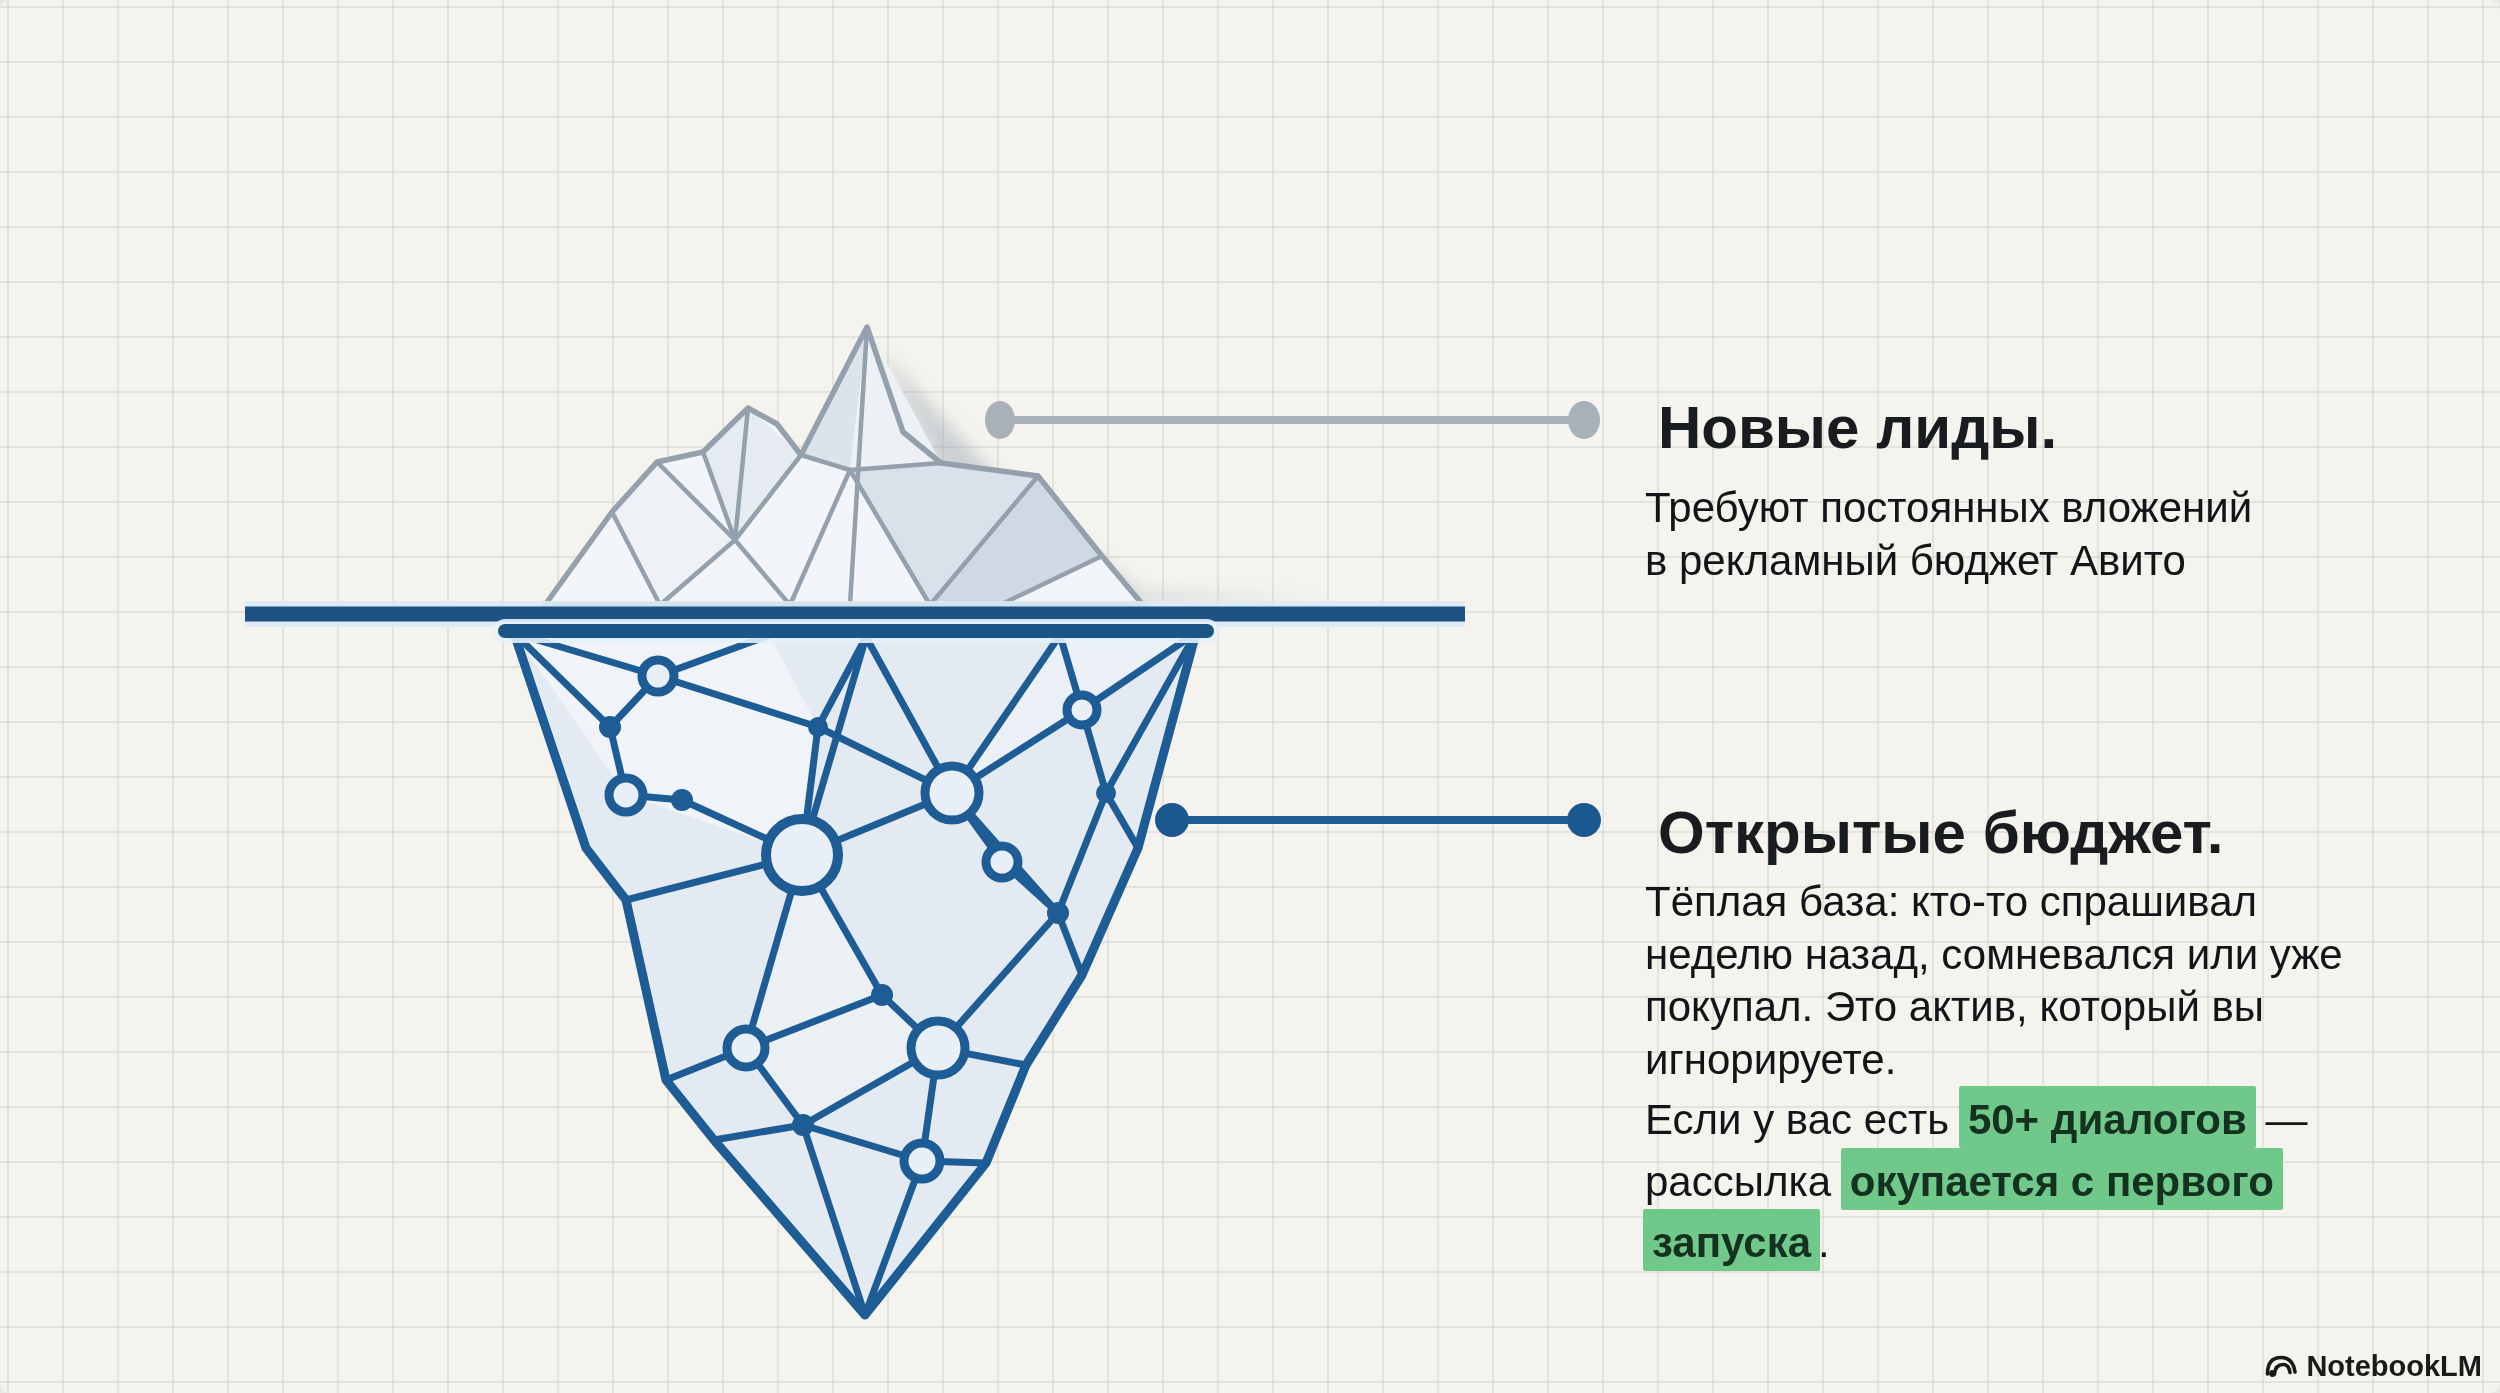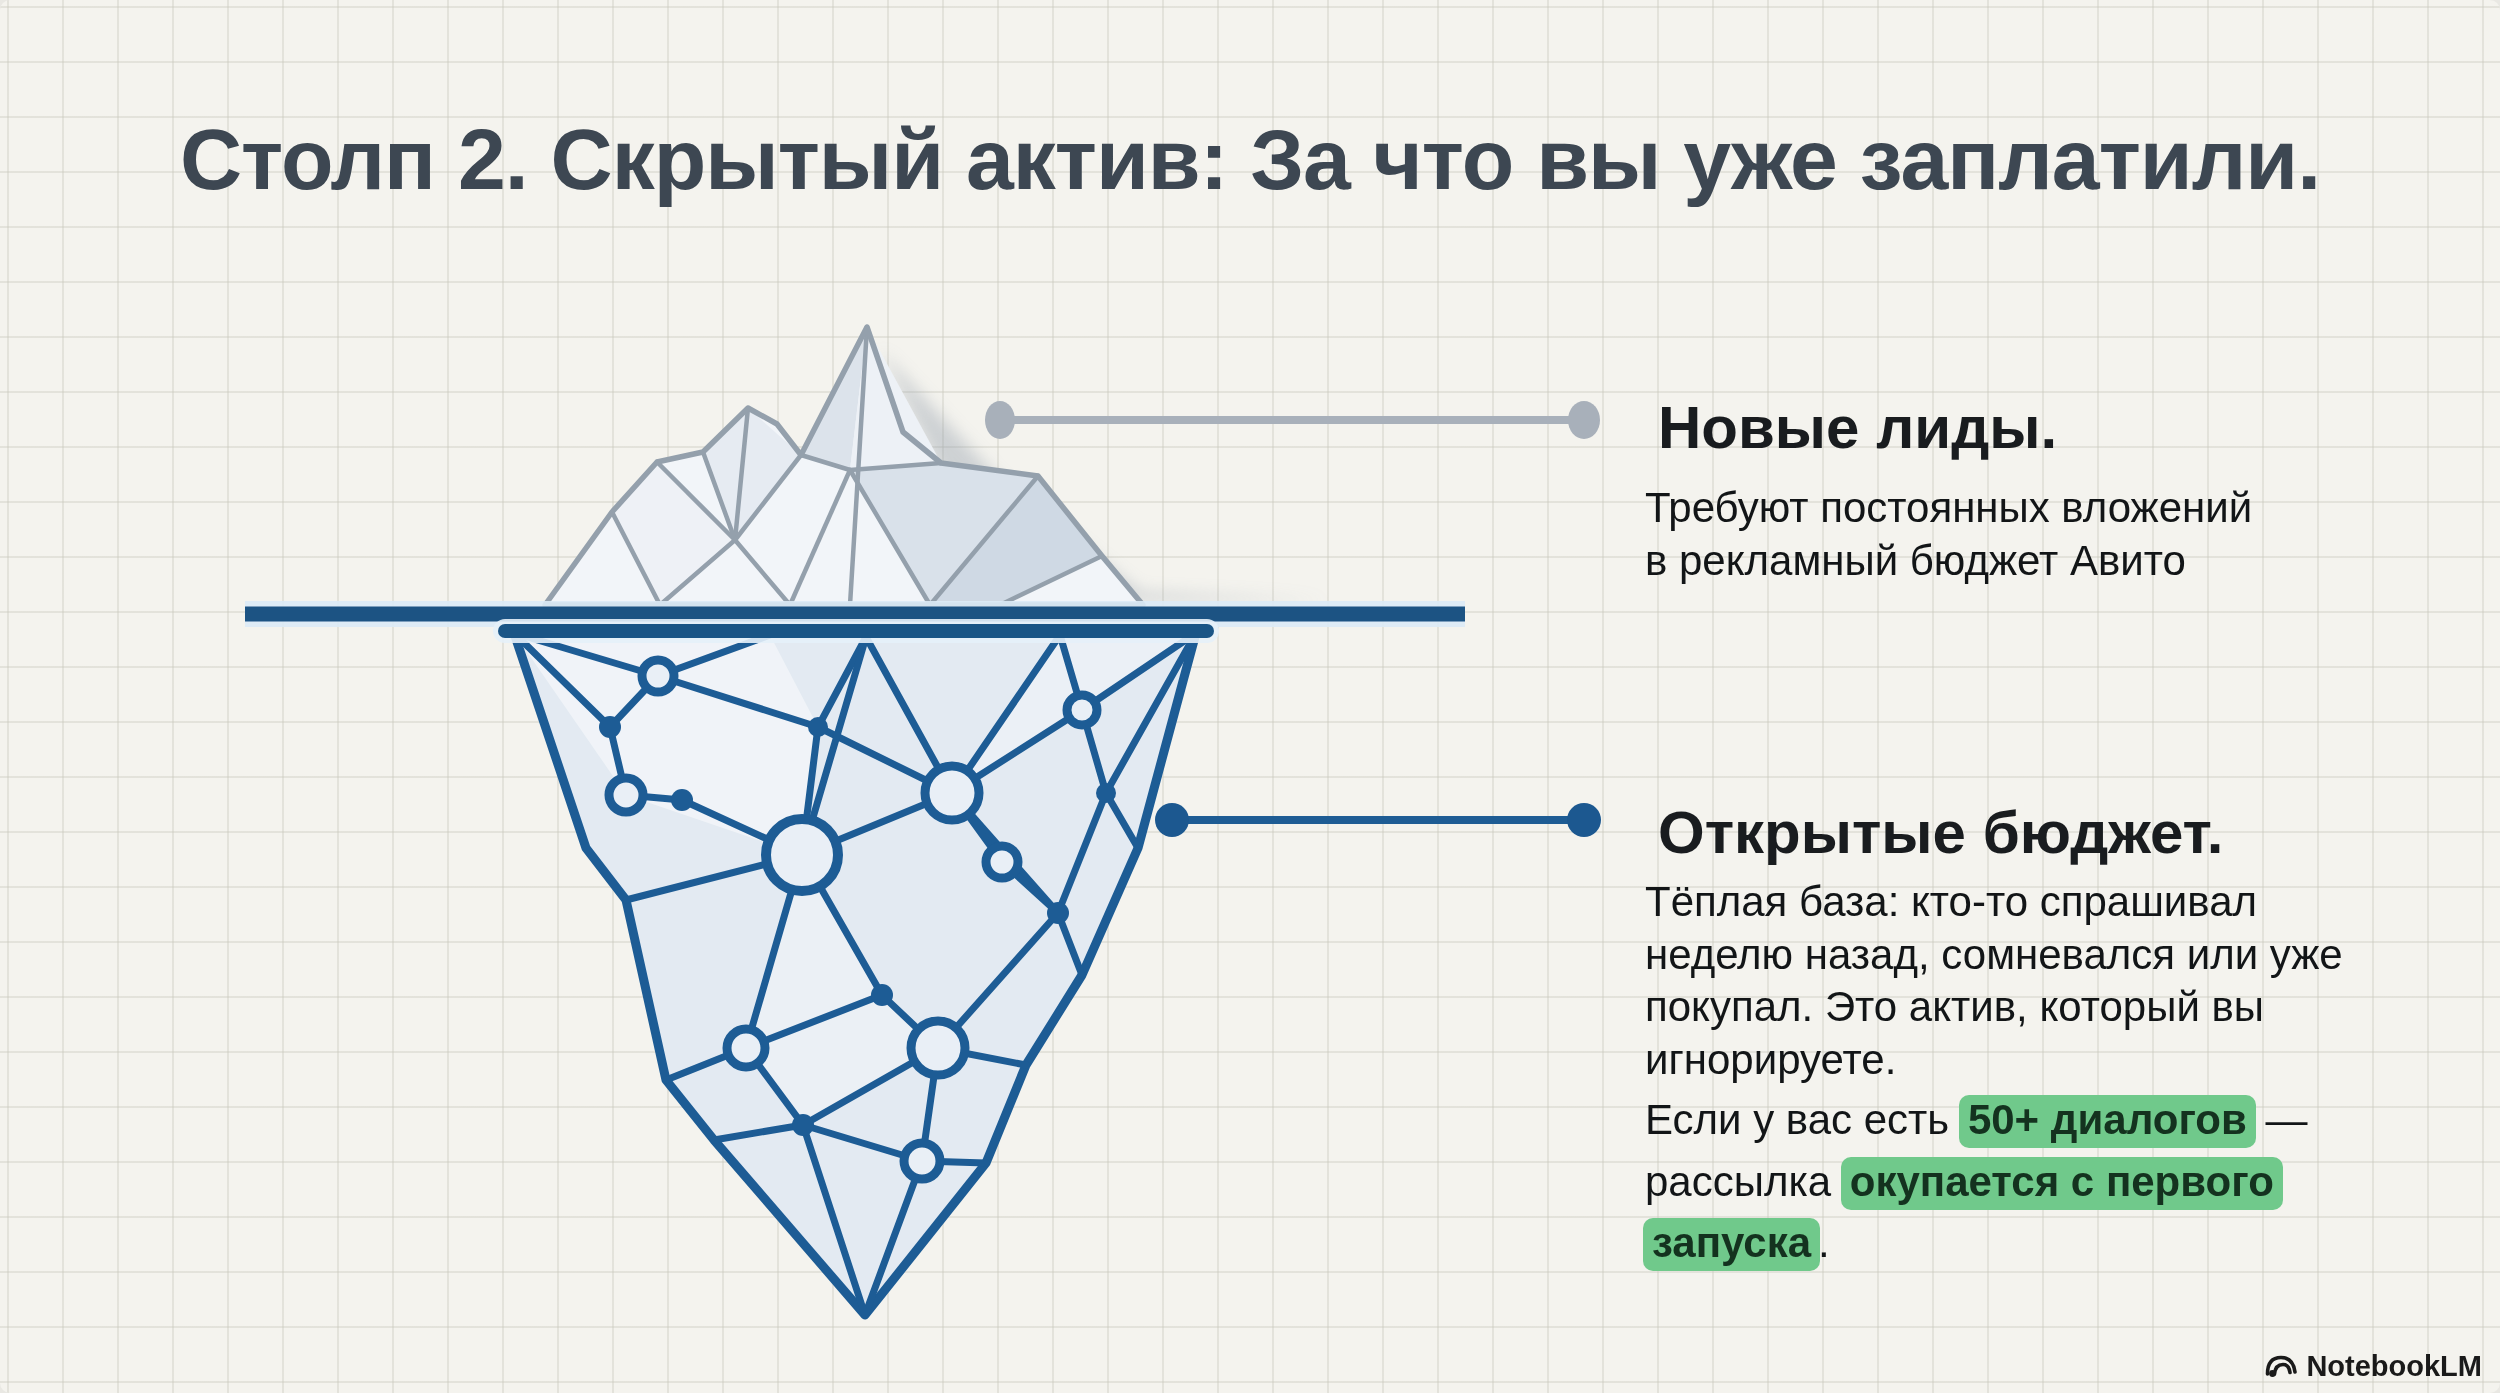--- a/index.html
+++ b/index.html
@@ -23,34 +23,33 @@
   .sec-body{margin:0;font-size:42px;font-weight:400;line-height:52.5px;color:#121517;}
   .sec-body div{white-space:nowrap;}
   #sec1{top:385px;}
   #sec1 .sec-body{margin-top:24px;}
   #sec2{top:790px;}
   #sec2 .sec-body{margin-top:8px;}
   #cta{top:1094px;font-size:42px;line-height:52.5px;color:#121517;}
   #cta .line{white-space:nowrap;margin-bottom:9px;}
   .hl{
     background:#70c98b;color:#14321f;font-weight:700;
-    padding:1px 9px 5px 9px;margin:0 -2px;border-radius:10px;
+    padding:10px 9px 5px 9px;margin:0 -2px;border-radius:2px;
   }
   .watermark{
     position:absolute;right:18px;bottom:10px;display:flex;gap:8px;
     color:#1a1a1a;font-size:29px;font-weight:700;
   }
   .watermark svg{display:block;}
 </style>
 </head>
 <body>
 
 <div class="canvas">
 
-  <div class="page-title">Столп 2. Скрытый актив: За что вы уже заплатили.</div>
 
   <svg class="art" viewBox="0 0 2500 1393">
     <defs>
       <filter id="soft" x="-30%" y="-30%" width="160%" height="160%">
         <feGaussianBlur stdDeviation="8"></feGaussianBlur>
       </filter>
     </defs>
 
     <g>
       <polygon points="880,350 1000,480 1140,592 1330,601 1100,601 940,472" fill="#8e9aa8" opacity="0.38" filter="url(#soft)"></polygon>

